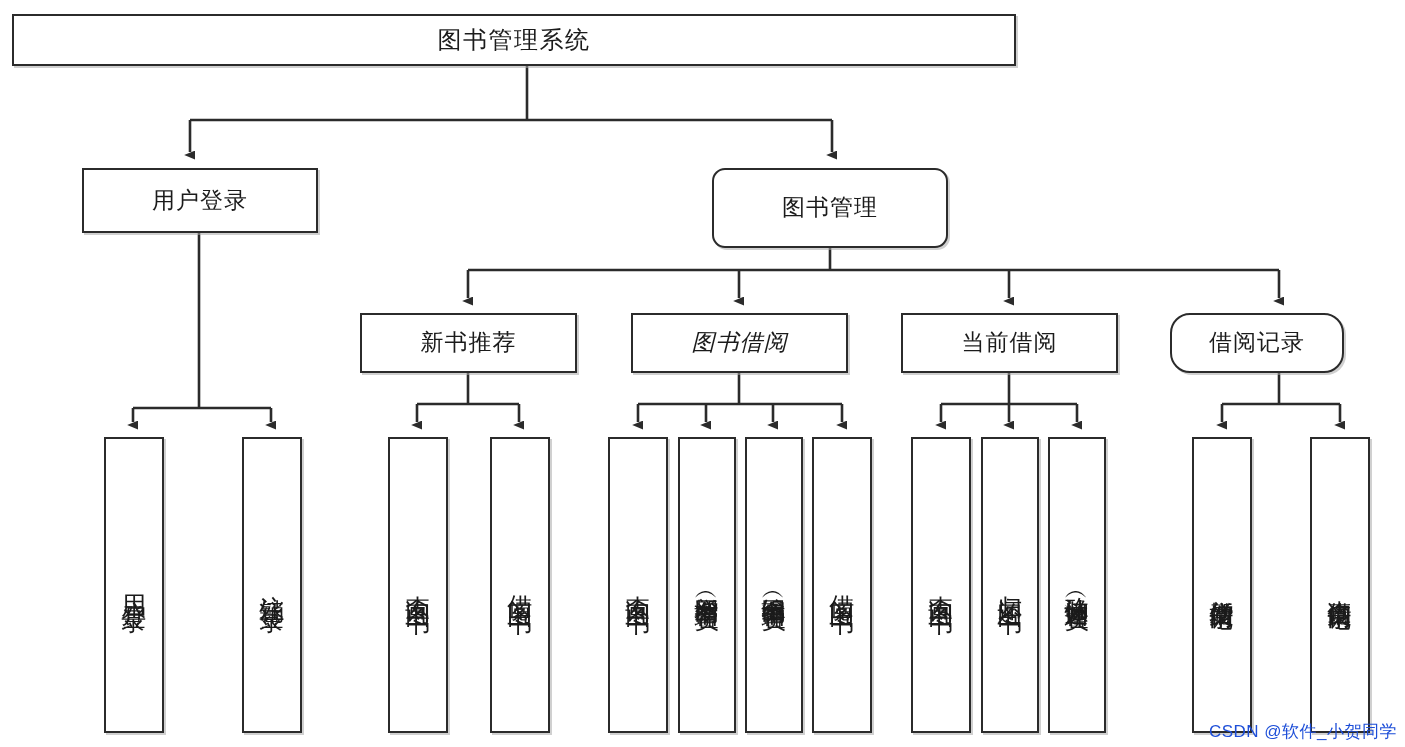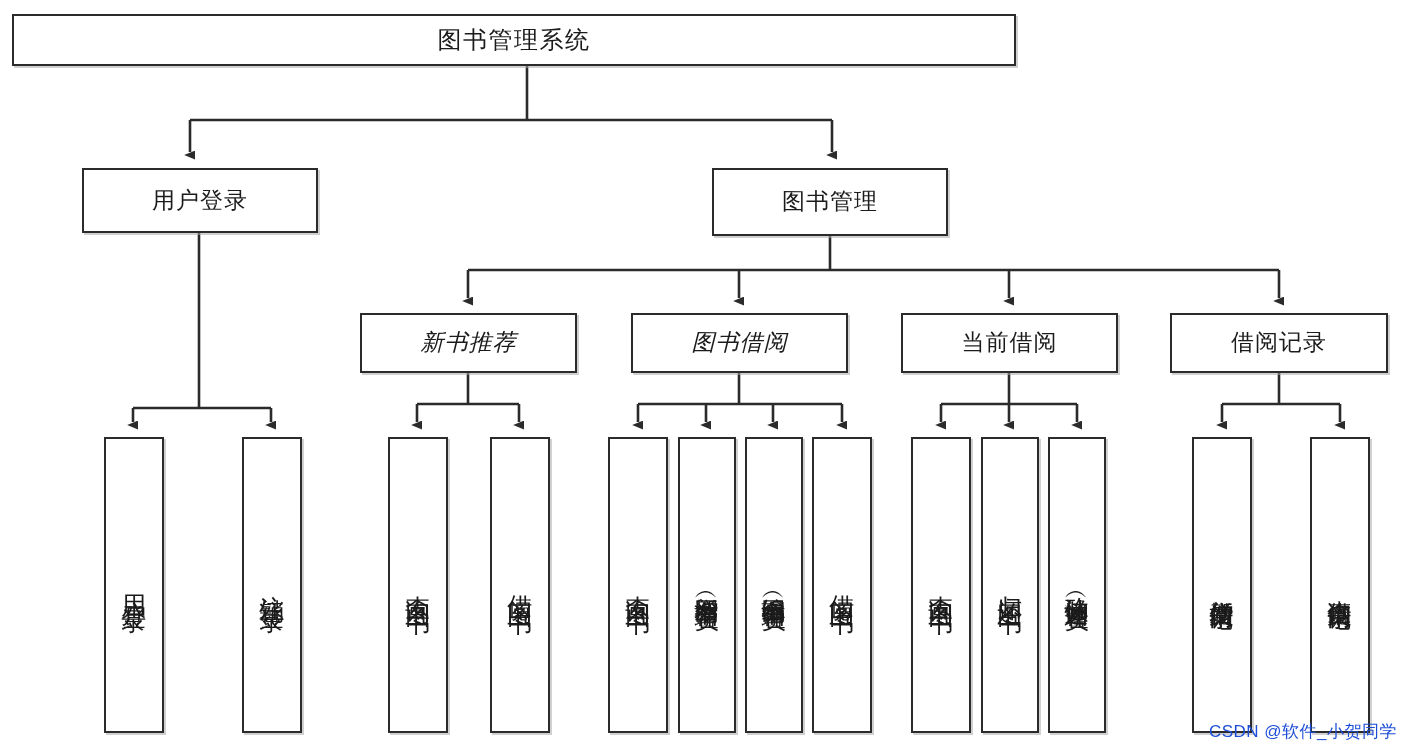--- a/index.html
+++ b/index.html
@@ -127,37 +127,37 @@
   </svg>
 
   <div class="node h root" style="left:12px;top:14px;width:1004px;height:52px;">
     <span class="lbl">图书管理系统</span>
   </div>
 
   <div class="node h" style="left:82px;top:168px;width:236px;height:65px;">
     <span class="lbl">用户登录</span>
   </div>
 
-  <div class="node h" style="left:712px;top:168px;width:236px;height:68px;">
+  <div class="node h" style="left:712px;top:168px;width:236px;height:80px;border-radius:13px;">
     <span class="lbl">图书管理</span>
   </div>
 
-  <div class="node h" style="left:360px;top:313px;width:217px;height:60px;font-style:italic;">
+  <div class="node h" style="left:360px;top:313px;width:217px;height:60px;">
     <span class="lbl">新书推荐</span>
   </div>
 
   <div class="node h" style="left:631px;top:313px;width:217px;height:60px;font-style:italic;">
     <span class="lbl">图书借阅</span>
   </div>
 
   <div class="node h" style="left:901px;top:313px;width:217px;height:60px;">
     <span class="lbl">当前借阅</span>
   </div>
 
-  <div class="node h" style="left:1170px;top:313px;width:218px;height:60px;">
+  <div class="node h" style="left:1170px;top:313px;width:174px;height:60px;border-radius:20px;">
     <span class="lbl">借阅记录</span>
   </div>
 
   <div class="node v" style="left:104px;top:437px;width:60px;height:296px;">
     <span class="lbl">用户登录</span>
   </div>
   <div class="node v" style="left:242px;top:437px;width:60px;height:296px;">
     <span class="lbl">注销登录</span>
   </div>
 

